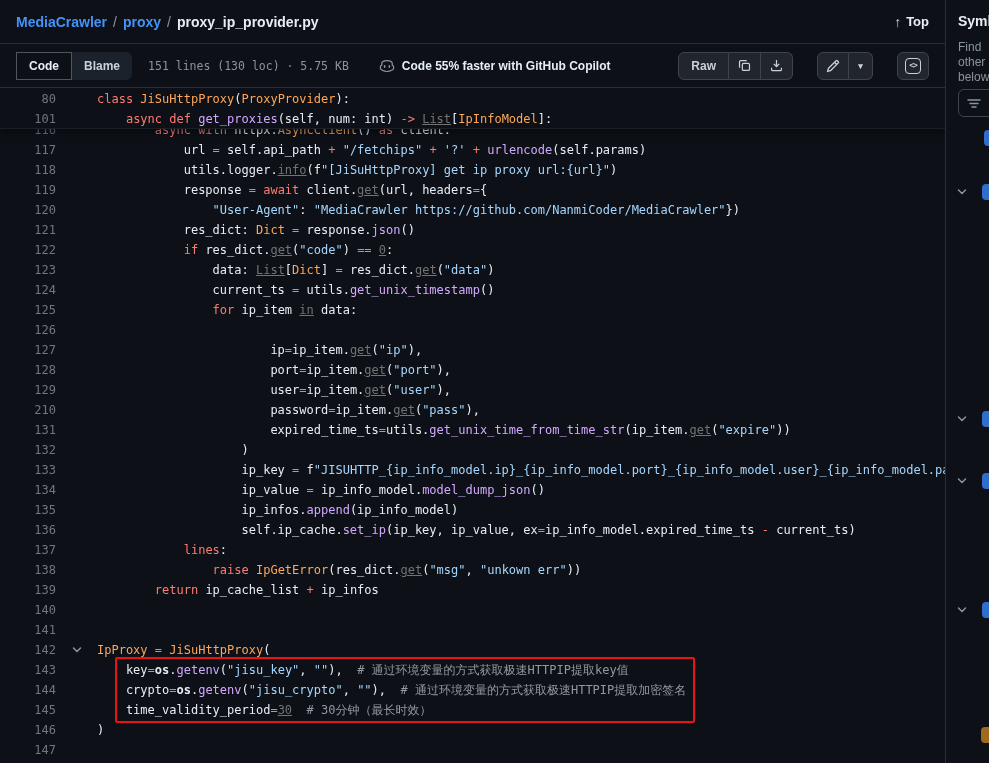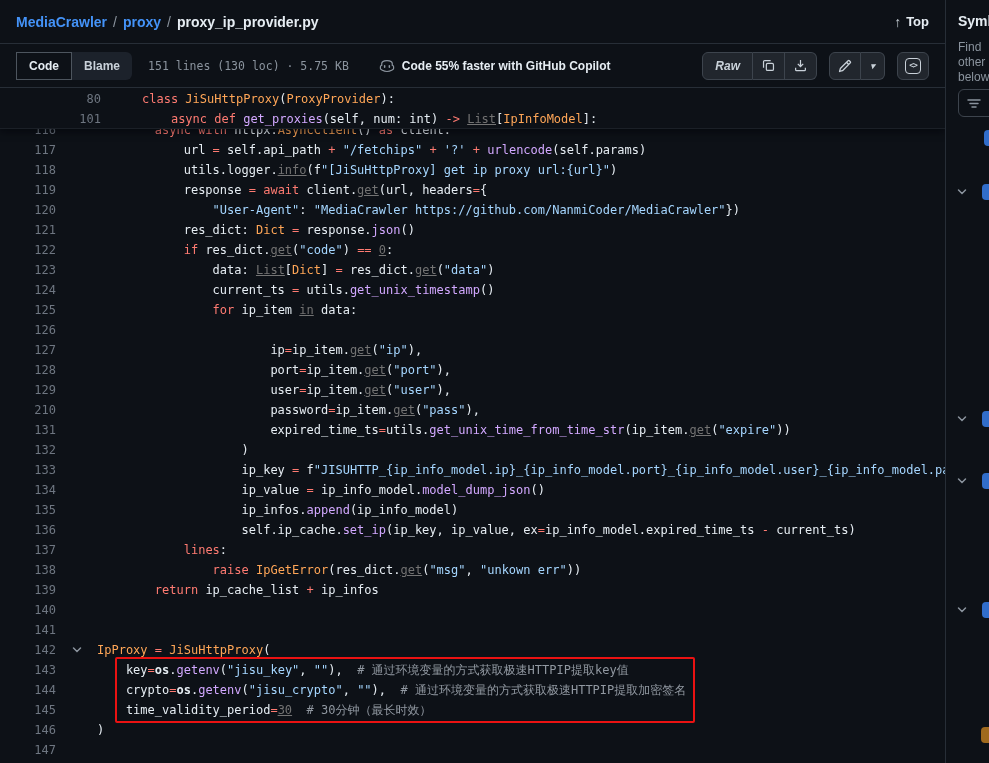--- a/index.html
+++ b/index.html
@@ -25,21 +25,21 @@
   
   .toolbar {
     height:44px; border-bottom:1px solid #272e37; display:flex;
     align-items:center; padding:0 16px; flex:none;
   }
   .seg { background:#1c222b; border-radius:6px; display:flex; height:28px; flex:none; }
   .seg-item { padding:0 12px; font-size:12px; font-weight:600; color:#c9d1d9; line-height:28px; border-radius:0; cursor:pointer; }
   .seg-item.active { background:#0d1117; border:1px solid #4d555e; line-height:26px; color:#e6edf3; }
   .file-meta { margin-left:16px; font-family:"DejaVu Sans Mono", monospace; font-size:11.5px; color:#8b949e; white-space:nowrap; }
   .copilot { margin-left:30px; display:flex; align-items:center; gap:7px; font-size:12px; font-weight:700; color:#e6edf3; white-space:nowrap; }
-  .right-cluster { margin-left:auto; display:flex; align-items:center; gap:12px;font-style:italic; }
+  .right-cluster { margin-left:auto; display:flex; align-items:center; gap:24px; }
   .btn-group { display:flex; height:28px; }
   .btn {
     background:#21262d; border:1px solid #3d444d; color:#c9d1d9; font-size:12px;
     font-weight:600; display:flex; align-items:center; justify-content:center;
     cursor:pointer; height:28px;
   }
   .btn-group .btn { border-radius:0; border-left-width:0; }
   .btn-group .btn:first-child { border-radius:6px 0 0 6px; border-left-width:1px; }
   .btn-group .btn:last-child { border-radius:0 6px 6px 0; }
   .btn.single { border-radius:6px; }
@@ -53,21 +53,20 @@
   
   .code-pane { position:relative; flex:1; overflow:hidden; background:#0d1117; }
   .crow { display:flex; height:20px; font-family:"DejaVu Sans Mono", monospace; font-size:12px; line-height:20px; }
   .ln { width:56px; text-align:right; color:#6e7681; flex:none; cursor:pointer; }
   .gut { width:41px; flex:none; display:flex; align-items:center; justify-content:center; }
   .lc { white-space:pre; flex:none; }
   .sticky-context {
     position:absolute; top:0; left:0; right:0; height:41px; background:#0d1117;
     z-index:2; border-bottom:1px solid #1b2027; box-shadow:0 3px 7px rgba(1,4,9,.55);
     padding-top:1px;
-    padding-left:45px;
   }
   .code-lines { position:absolute; top:32px; left:0; right:0; z-index:1; }
   .tok-k { color:#ff7b72; }
   .tok-o { color:#ffa657; }
   .tok-p { color:#d2a8ff; }
   .tok-b { color:#737373;text-decoration:underline; }
   .tok-s { color:#a5d6ff; }
   .tok-c { color:#9198a1; }
   .tok-t { color:#e6edf3; }
   .tok-w { color:#e6edf3; font-weight:700; }

